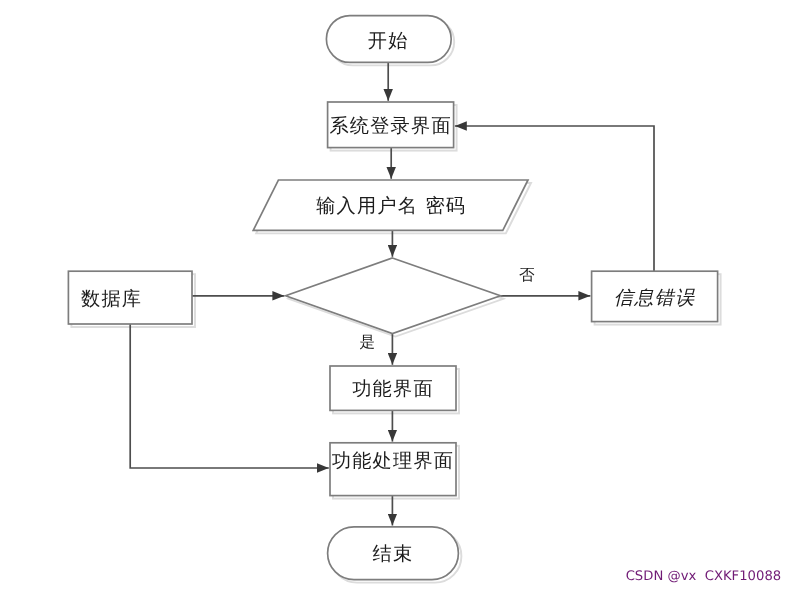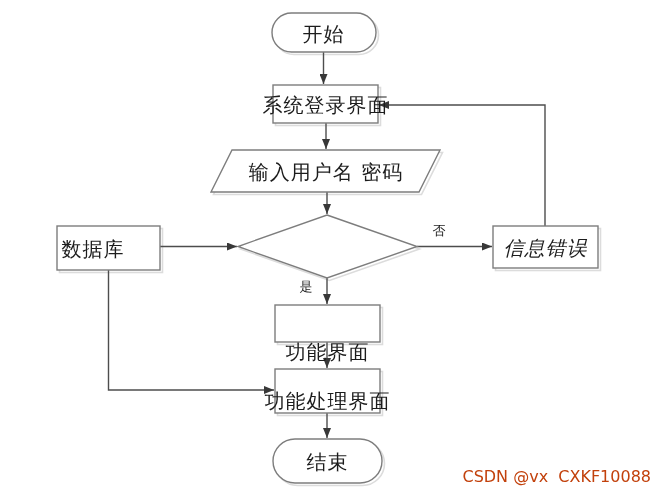--- a/index.html
+++ b/index.html
@@ -16,42 +16,42 @@
     font-family: "DejaVu Serif", serif;
   }
   .canvas svg {
     position: absolute;
     left: 0;
     top: 0;
   }
   .node-label {
     position: absolute;
     transform: translate(-50%, -50%);
-    font-size: 20px;
+    font-size: 16px;
     color: #1c1c1c;
     white-space: pre;
     letter-spacing: 1px;
     text-align: center;
     line-height: 1;
   }
   .edge-label {
     position: absolute;
     transform: translate(-50%, -50%);
     font-size: 13px;
     color: #1c1c1c;
     white-space: pre;
     line-height: 1;
   }
   .watermark {
     position: absolute;
     right: 6px;
     bottom: 8px;
     font-family: "DejaVu Sans", sans-serif;
-    font-size: 16px;
-    color: #c2410c;
+    font-size: 11px;
+    color: #701a75;
     white-space: pre;
     line-height: 1;
   }
 </style>
 </head>
 <body>
 
 <div class="canvas">
 
   <svg width="657" height="493" viewBox="0 0 657 493">
@@ -97,22 +97,22 @@
       <rect x="275" y="369" width="105" height="44"></rect>
       <rect x="273" y="439" width="109" height="44" rx="22"></rect>
     </g>
   </svg>
 
   <div class="node-label" style="left:323.5px; top:33.5px;">开始</div>
   <div class="node-label" style="left:325.5px; top:105px;">系统登录界面</div>
   <div class="node-label" style="left:326px;   top:171.5px;">输入用户名 密码</div>
   <div class="node-label" style="left:93px; top:248.5px;">数据库</div>
   <div class="node-label" style="left:545.5px; top:247.5px;font-style:italic;">信息错误</div>
-  <div class="node-label" style="left:327.5px; top:324px;margin-top:28px;">功能界面</div>
-  <div class="node-label" style="left:327.5px; top:401px;text-align:right;">功能处理界面</div>
+  <div class="node-label" style="left:327.5px; top:324px;">功能界面</div>
+  <div class="node-label" style="left:327.5px; top:384px;text-align:right;">功能处理界面</div>
   <div class="node-label" style="left:327.5px; top:461.5px;">结束</div>
 
   <div class="edge-label" style="left:306px; top:286px;">是</div>
   <div class="edge-label" style="left:439px; top:230px;">否</div>
 
   <div class="watermark">CSDN @vx  CXKF10088</div>
 
 </div>
 
 </body></html>

